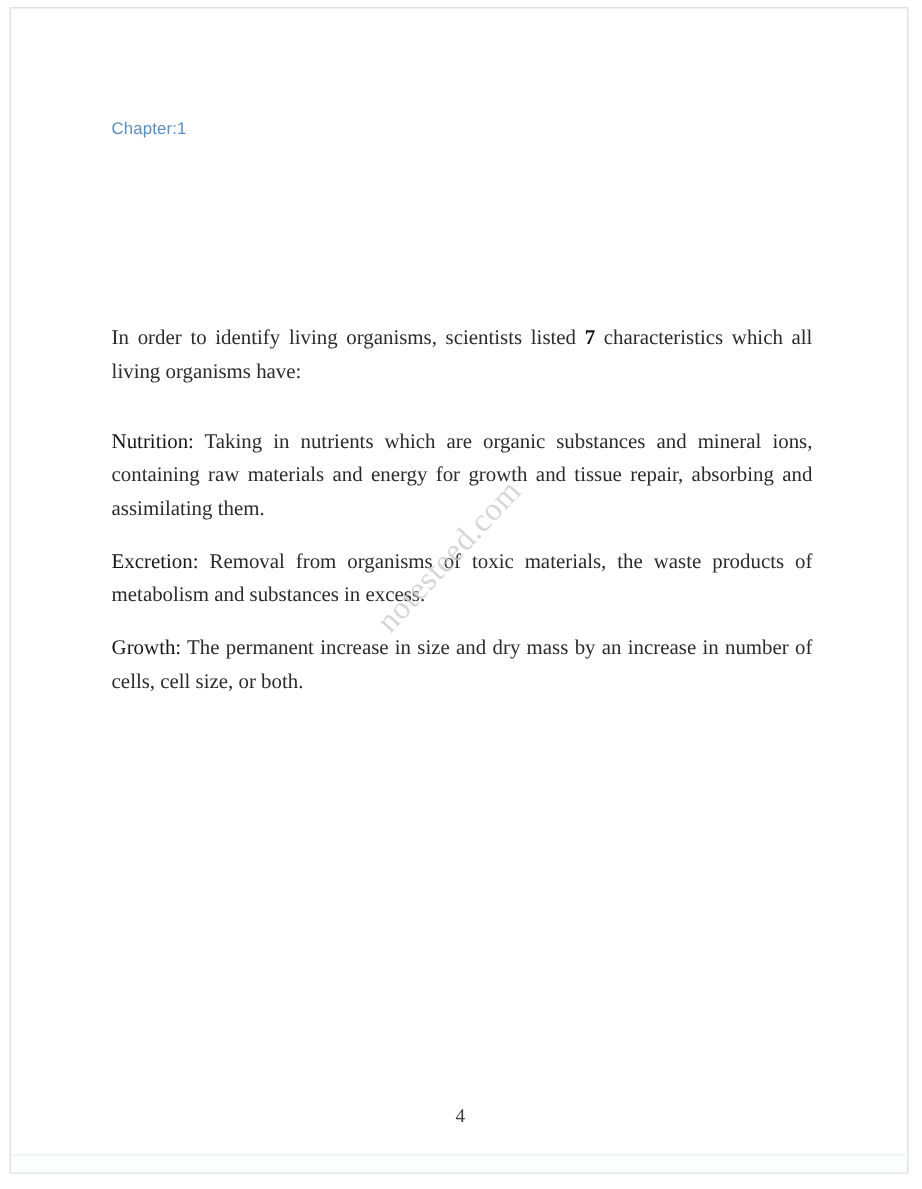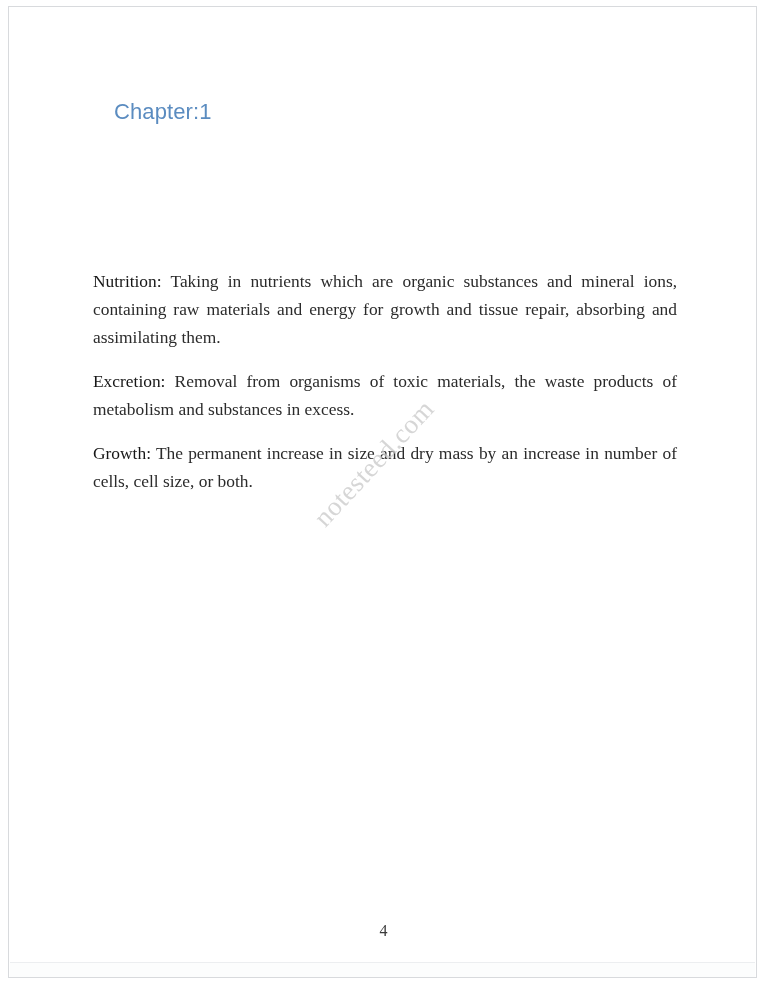--- a/index.html
+++ b/index.html
@@ -32,25 +32,24 @@
     top: 0;
     width: 584px;
     height: 100%;
   }
 
   .chapter-label {
     position: absolute;
     left: 0px;
     top: 92px;
     font-family: "Liberation Sans", "DejaVu Sans", sans-serif;
-    font-size: 22px;
+    font-size: 14px;
     color: #5b8cc0;
     letter-spacing: 0.1px;
     white-space: nowrap;
-    margin-left: 21px;
   }
 
   .doc-title {
     position: absolute;
     left: 0;
     top: 141px;
     width: 584px;
     text-align: center;
     font-family: "Liberation Serif", "DejaVu Serif", serif;
     font-size: 20.5px;
@@ -130,20 +129,21 @@
 
 <div class="page">
 
   <div class="content">
 
     <div class="chapter-label">Chapter:1</div>
 
 
     <div class="body-block">
 
+      <p class="para intro"><span>In order to identify living organisms, scientists listed </span><span class="b">7</span><span> characteristics which all living organisms have:</span></p>
 
       <p class="para"><span class="term">Nutrition:</span><span> Taking in nutrients which are organic substances and mineral ions, containing raw materials and energy for growth and tissue repair, absorbing and assimilating them.</span></p>
 
       <p class="para"><span class="term">Excretion:</span><span> Removal from organisms of toxic materials, the waste products of metabolism and substances in excess.</span></p>
 
 
 
 
       <p class="para"><span class="term">Growth:</span><span> The permanent increase in size and dry mass by an increase in number of cells, cell size, or both.</span></p>
 

